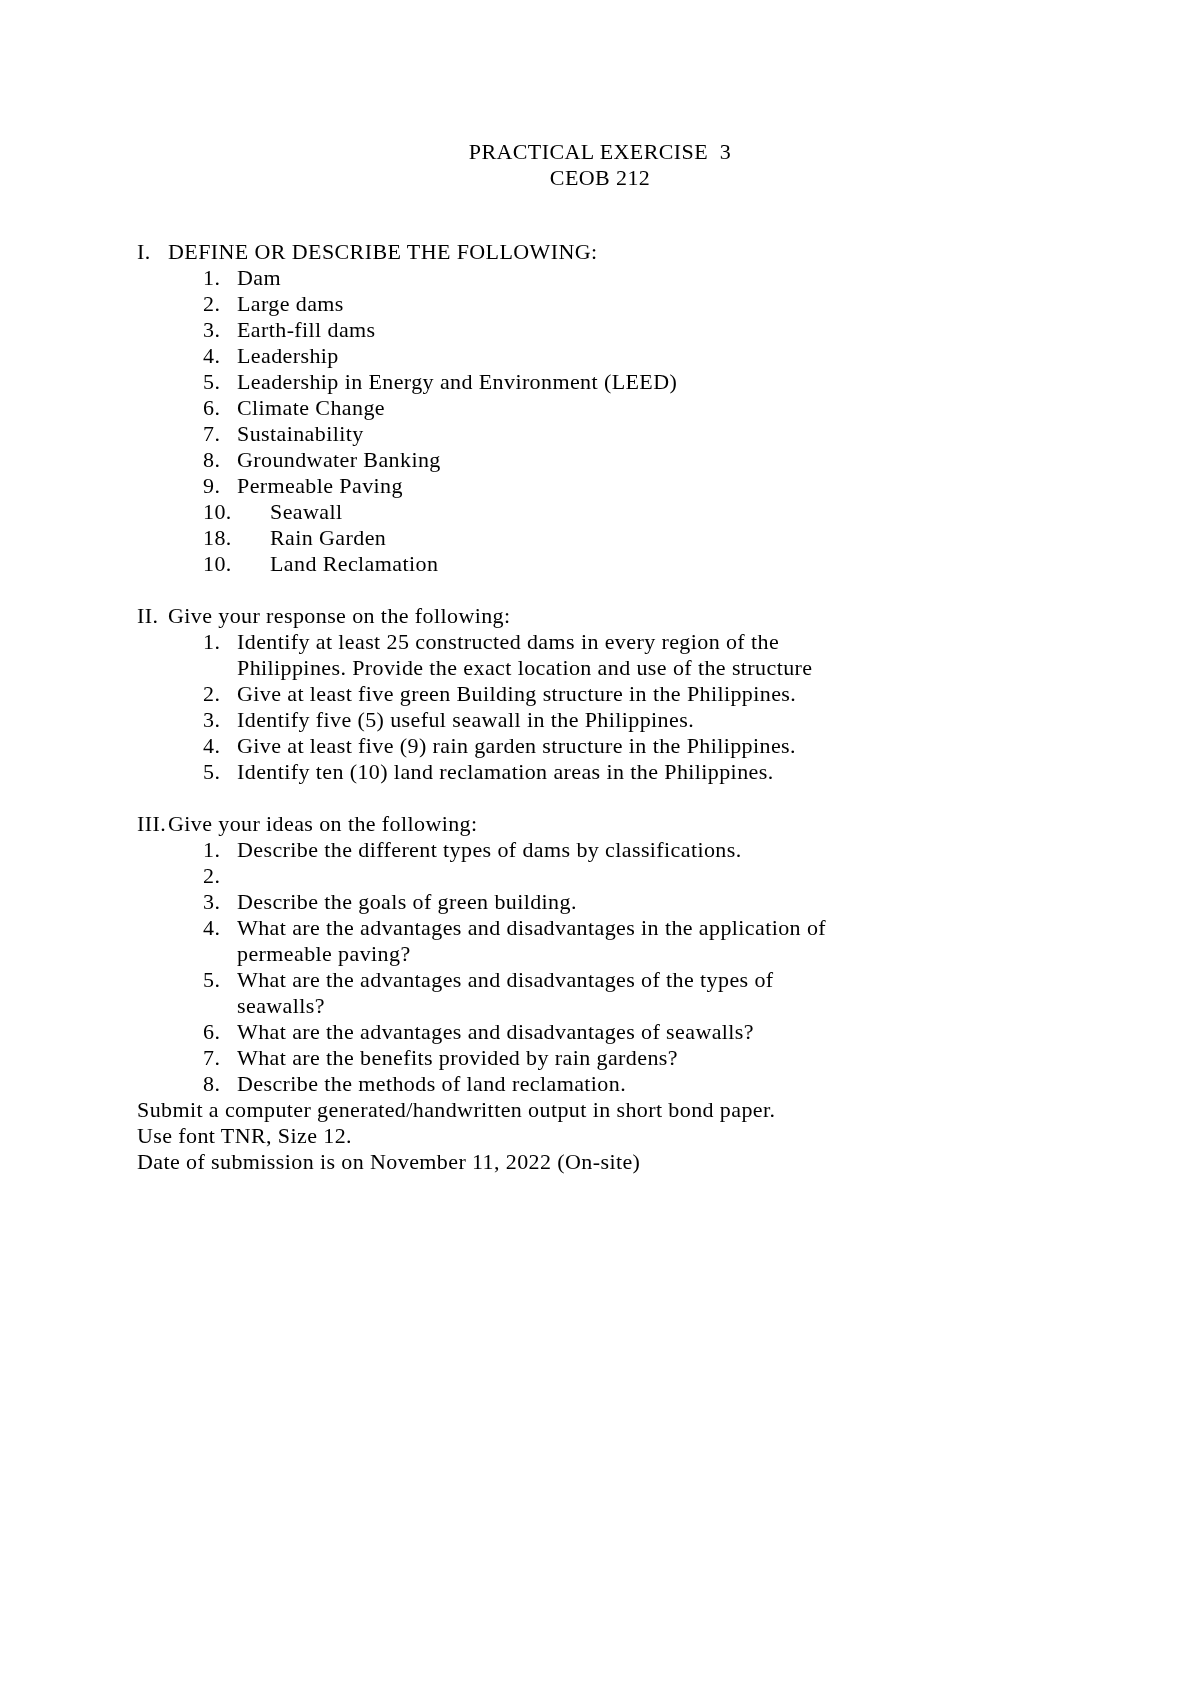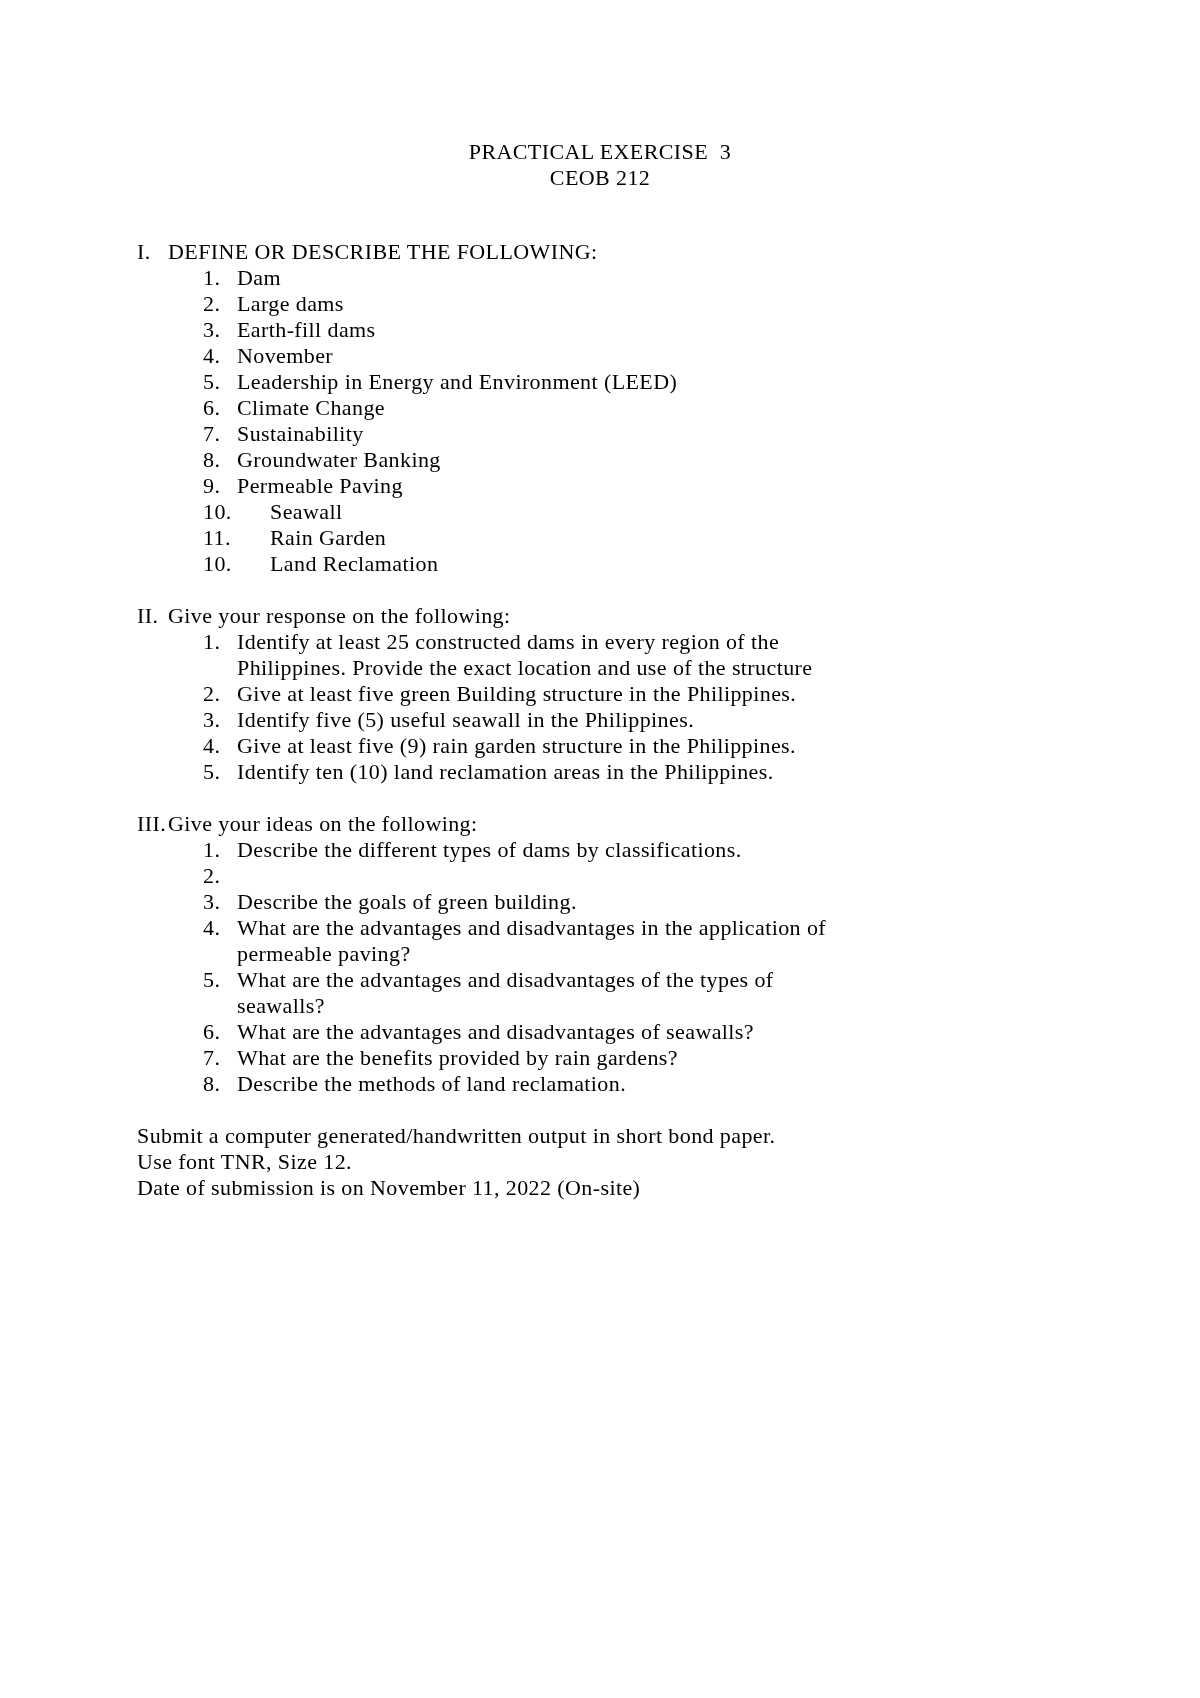--- a/index.html
+++ b/index.html
@@ -50,21 +50,20 @@
     flex: none;
     width: 34px;
   }
   .li.wide .num {
     width: 67px;
   }
   .li .txt {
     white-space: pre;
   }
   .footer {
-    margin-top: 26px;
   }
   .footer-line {
     white-space: pre;
   }
 </style>
 </head>
 <body>
 
 <div class="doc">
 
@@ -85,21 +84,21 @@
     <div class="li">
       <span class="num">2.</span>
       <span class="txt">Large dams</span>
     </div>
     <div class="li">
       <span class="num">3.</span>
       <span class="txt">Earth-fill dams</span>
     </div>
     <div class="li">
       <span class="num">4.</span>
-      <span class="txt">November</span>
+      <span class="txt">Leadership</span>
     </div>
     <div class="li">
       <span class="num">5.</span>
       <span class="txt">Leadership in Energy and Environment (LEED)</span>
     </div>
     <div class="li">
       <span class="num">6.</span>
       <span class="txt">Climate Change</span>
     </div>
     <div class="li">
@@ -112,21 +111,21 @@
     </div>
     <div class="li">
       <span class="num">9.</span>
       <span class="txt">Permeable Paving</span>
     </div>
     <div class="li wide">
       <span class="num">10.</span>
       <span class="txt">Seawall</span>
     </div>
     <div class="li wide">
-      <span class="num">11.</span>
+      <span class="num">18.</span>
       <span class="txt">Rain Garden</span>
     </div>
     <div class="li wide">
       <span class="num">10.</span>
       <span class="txt">Land Reclamation</span>
     </div>
   </div>
 
   <div class="section">
     <div class="sec-head">

